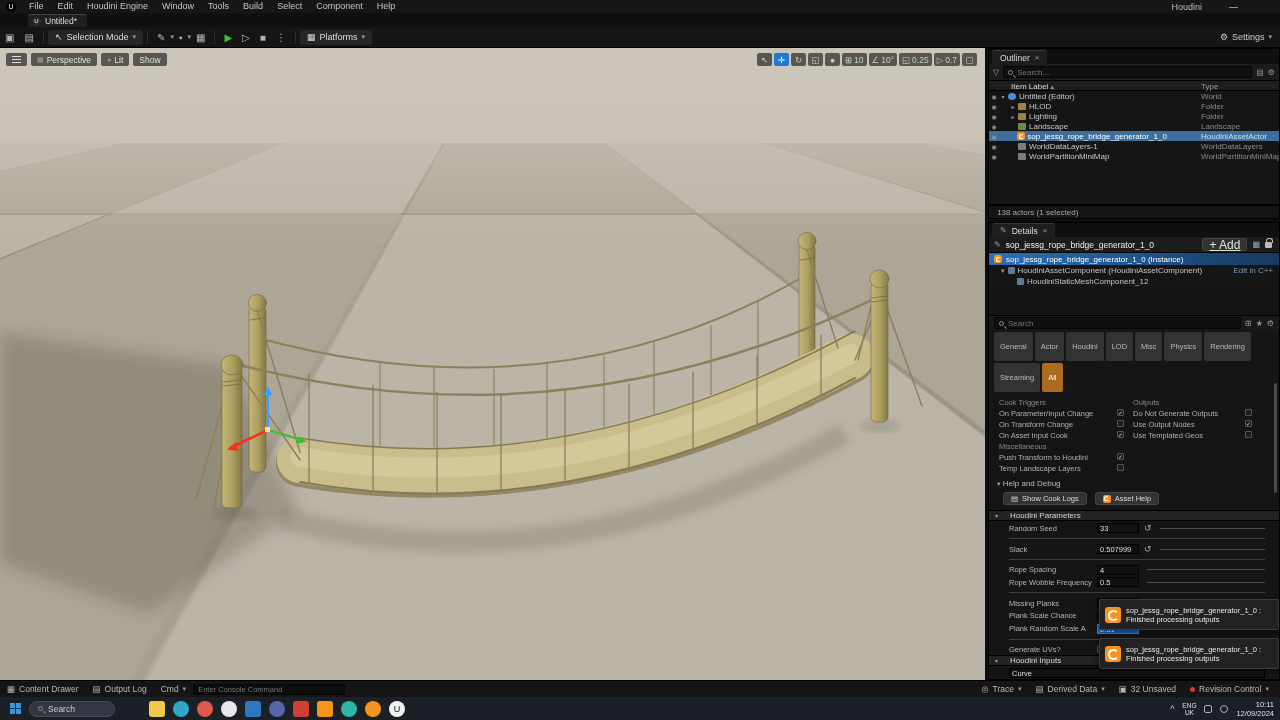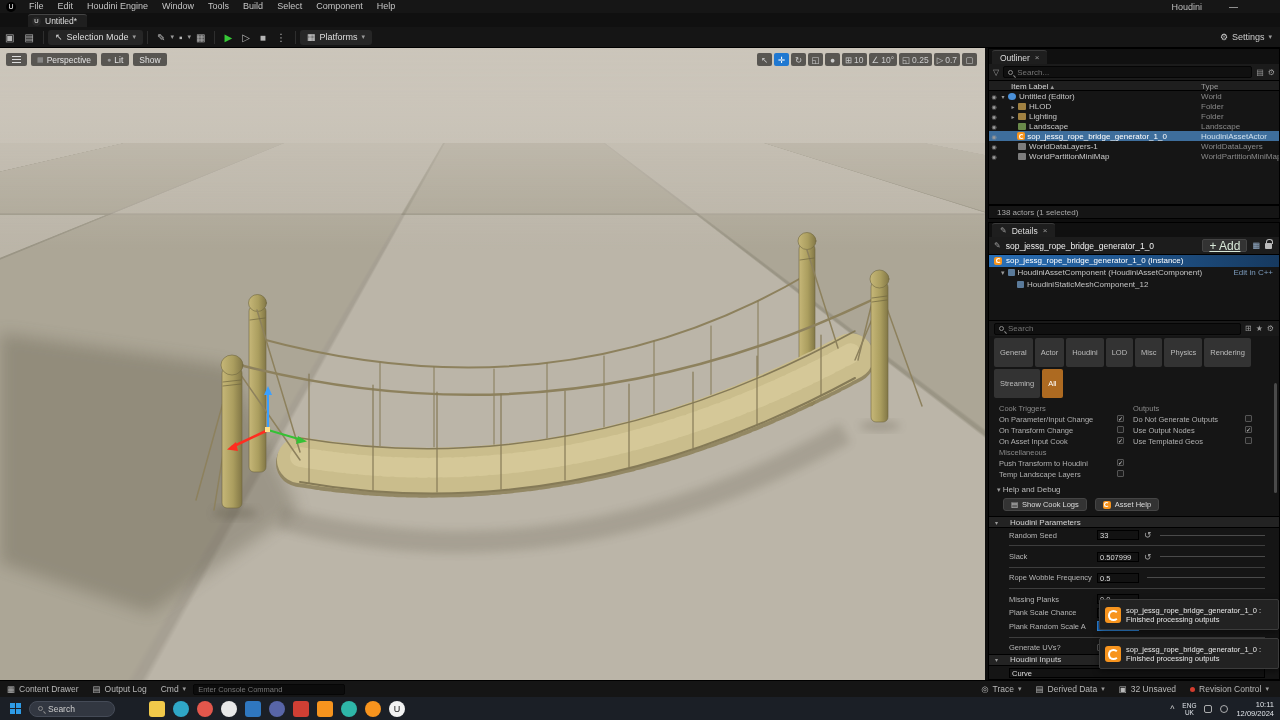--- a/index.html
+++ b/index.html
@@ -566,20 +566,25 @@
   </div>
   <div class="prm-div"></div>
   <div class="prm-row">
     <span class="prm-label">Slack</span>
     <span class="prm-box">0.507999</span>
     <span class="prm-reset">↺</span>
     <span class="prm-track"></span>
   </div>
   <div class="prm-div"></div>
   <div class="prm-row">
+    <span class="prm-label">Rope Spacing</span>
+    <span class="prm-box">4</span>
+    <span class="prm-track"></span>
+  </div>
+  <div class="prm-row">
     <span class="prm-label">Rope Wobble Frequency</span>
     <span class="prm-box">0.5</span>
     <span class="prm-track"></span>
   </div>
   <div class="prm-div"></div>
   <div class="prm-row">
     <span class="prm-label">Missing Planks</span>
     <span class="prm-box">0.0</span>
     <span class="prm-track"></span>
   </div>

